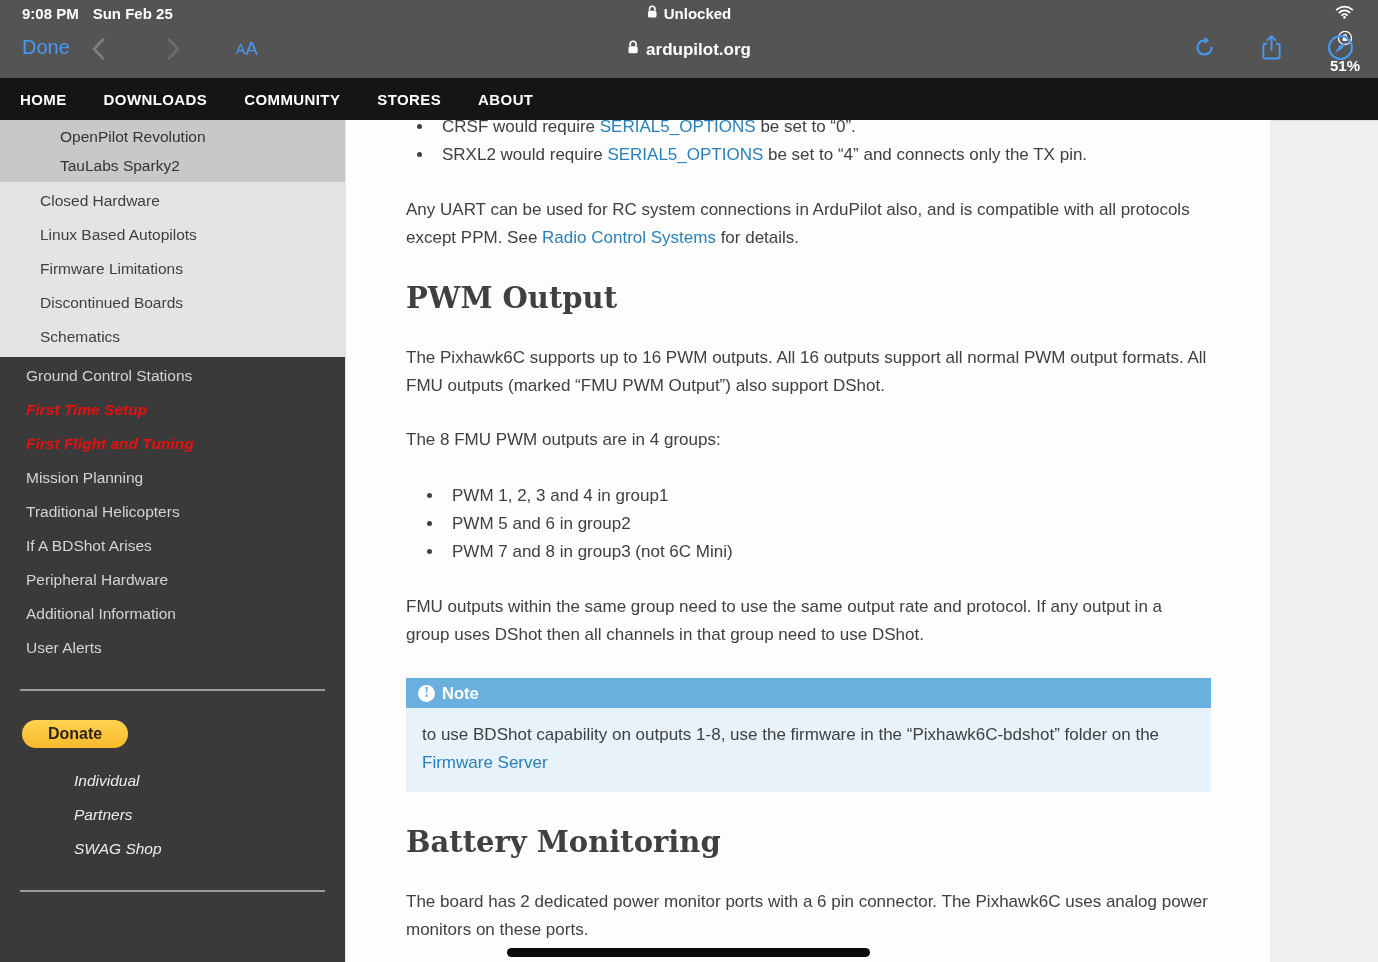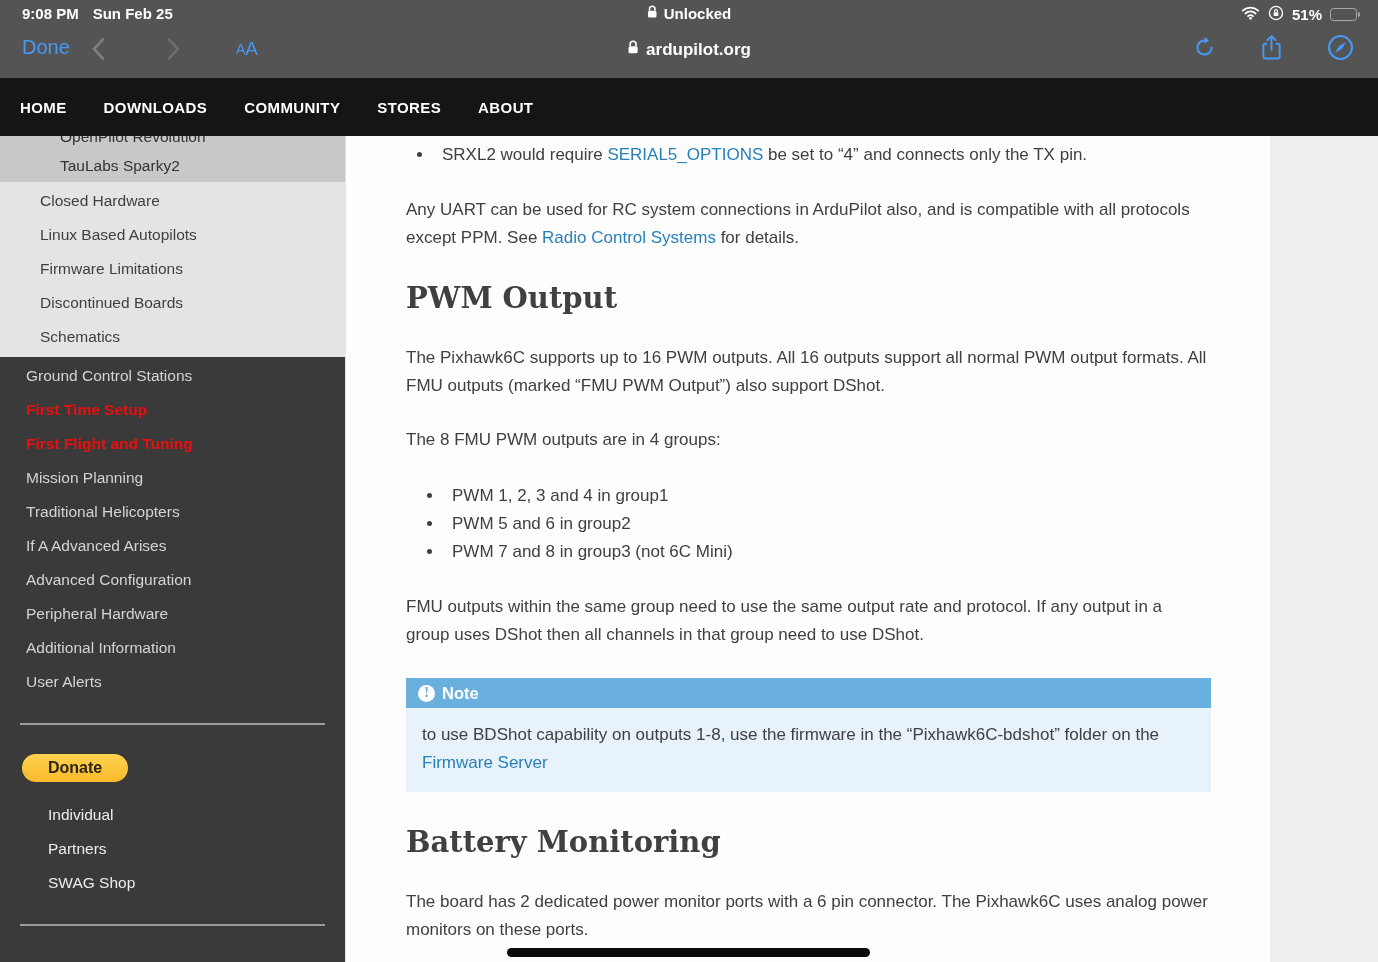--- a/index.html
+++ b/index.html
@@ -9,55 +9,55 @@
     background:#fde047;
     font-family:"Liberation Sans","DejaVu Sans",sans-serif;
     -webkit-font-smoothing:antialiased;
   }
 
   
   .chrome { position:absolute; left:0; top:0; width:1378px; height:78px; background:#545454; color:#fff; }
   .statusbar { position:absolute; left:0; top:0; width:100%; height:28px; font-size:15px; font-weight:600; }
   .status-left { position:absolute; left:22px; top:5px; display:flex; gap:14px; }
   .status-center { position:absolute; left:50%; top:5px; transform:translateX(-50%); display:flex; align-items:center; gap:6px; }
-  .status-right { position:absolute; right:18px; top:5px; display:flex; align-items:center; gap:8px; }
+  .status-right { position:absolute; right:18px; top:5px; display:flex; align-items:center; gap:8px;flex-direction:column; }
   .battery-shell { position:relative; width:27px; height:13px; border:1px solid #a9a9a9; border-radius:3.5px; padding:1.5px; }
   .battery-fill { width:55%; height:100%; background:#fff; border-radius:1.5px; }
   .battery-cap { width:2px; height:5px; background:#a9a9a9; border-radius:0 2px 2px 0; margin-left:1px; }
 
   .toolbar { position:absolute; left:0; top:28px; width:100%; height:50px; }
   .done-btn { position:absolute; left:22px; top:8px; color:#4799f7; font-size:20px; }
   .nav-chevrons { position:absolute; left:92px; top:10px; display:flex; gap:62px; }
   .reader-btn { position:absolute; left:236px; top:10px; color:#4799f7; }
   .reader-a-sm { font-size:14px; } .reader-a-lg { font-size:19px; }
   .urlbox { position:absolute; left:50%; top:12px; transform:translateX(-50%); display:flex; align-items:center; gap:7px; font-size:17px; font-weight:600; }
   .tb-right { position:absolute; right:24px; top:6px; display:flex; align-items:center; gap:44px; }
 
   
-  .sitenav { position:absolute; left:0; top:78px; width:1378px; height:58px; background:#151515; display:flex; align-items:center; gap:37px; padding-left:20px; z-index:5;text-align:center; }
+  .sitenav { position:absolute; left:0; top:78px; width:1378px; height:42px; background:#151515; display:flex; align-items:center; gap:37px; padding-left:20px; z-index:5;text-align:center; }
   .sitenav a { color:#fff; font-size:15px; font-weight:700; letter-spacing:.4px; text-decoration:none; }
 
   
   .sidebar { position:absolute; left:0; top:120px; width:345px; height:842px; background:#3a3a3a; font-size:15.5px; }
   .sb-selected { background:#c8c8c8; padding:2px 0; }
   .sb-selected .sb-item { height:29px; line-height:29px; padding-left:60px; color:#333; }
   .sb-light { background:#e4e4e4; padding:2px 0 3px; }
   .sb-light .sb-item { height:34px; line-height:34px; padding-left:40px; color:#3f3f3f; }
   .sb-dark { padding-top:2px; }
   .sb-dark .sb-item { height:34px; line-height:34px; padding-left:26px; color:#d4d4d4; }
   .sb-item { cursor:pointer; white-space:nowrap; overflow:hidden; }
-  .sb-item.red { color:#ea0f0f; font-weight:700; }
+  .sb-item.red { color:#ea0f0f; font-weight:700;font-style:italic; }
   .sb-divider { margin:24px 20px 0; border:0; border-top:2px solid #9c9c9c; }
   .donate-btn {
     margin:29px 0 0 22px; width:106px; height:28px; border:0; border-radius:14px;
     background:linear-gradient(#ffd24f,#f8ba2c); color:#2b2417; font-weight:700; font-size:16px;
     font-family:Liberation Sans, sans-serif; cursor:pointer;
   }
   .sb-links { margin-top:16px; }
-  .sb-links .sb-item { padding-left:48px; color:#ececec; }
+  .sb-links .sb-item { padding-left:74px; color:#ececec;font-style:italic; }
 
   
   .gutter { position:absolute; left:1270px; top:120px; width:108px; height:842px; background:#efefef; border-top:1px solid #dedede; }
   .content { position:absolute; left:345px; top:120px; width:925px; height:842px; background:#fdfdfd; overflow:hidden; border-left:1px solid #e3e3e3; }
   .flow { padding:0 60px; color:#404040; font-size:17px; line-height:28px; }
   .flow a { color:#2980b9; text-decoration:none; cursor:pointer; }
   .flow ul { list-style:disc; padding-left:28px; }
   .flow ul.pwm-list { padding-left:38px; }
   .flow li { padding-left:8px; }
   h2.doc-h2 { font-family:"DejaVu Serif","Liberation Serif",serif; font-weight:700; font-size:29px; line-height:34px; color:#404040; }
@@ -193,22 +193,21 @@
       <div class="sb-item">Firmware Limitations</div>
       <div class="sb-item">Discontinued Boards</div>
       <div class="sb-item">Schematics</div>
     </div>
     <div class="sb-dark">
       <div class="sb-item">Ground Control Stations</div>
       <div class="sb-item red">First Time Setup</div>
       <div class="sb-item red">First Flight and Tuning</div>
       <div class="sb-item">Mission Planning</div>
       <div class="sb-item">Traditional Helicopters</div>
-      <div class="sb-item">If A Advanced Arises</div>
-      <div class="sb-item">Advanced Configuration</div>
+      <div class="sb-item">If A BDShot Arises</div>
       <div class="sb-item">Peripheral Hardware</div>
       <div class="sb-item">Additional Information</div>
       <div class="sb-item">User Alerts</div>
       <hr class="sb-divider">
       <button class="donate-btn">Donate</button>
       <div class="sb-links">
         <div class="sb-item">Individual</div>
         <div class="sb-item">Partners</div>
         <div class="sb-item">SWAG Shop</div>
       </div>

